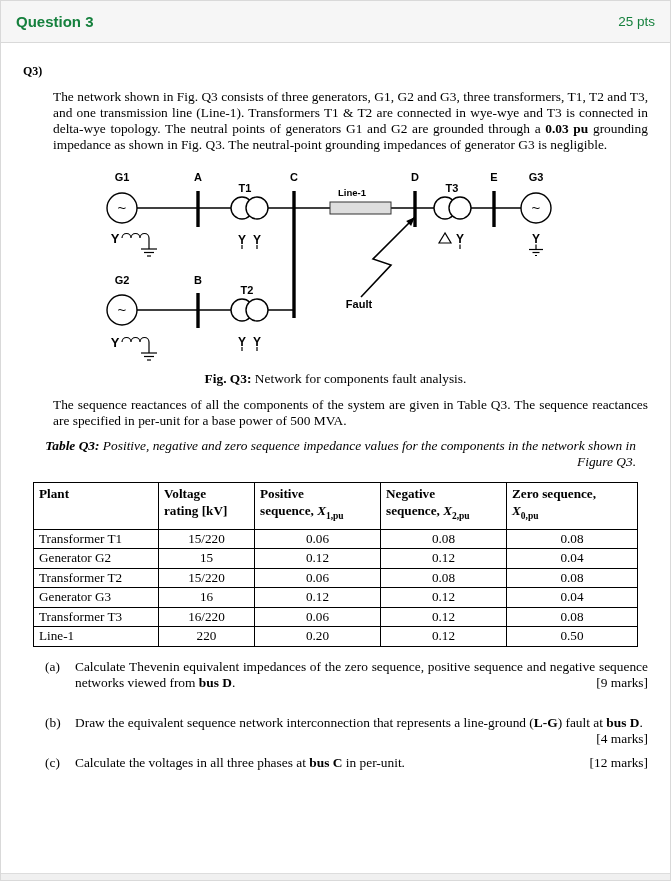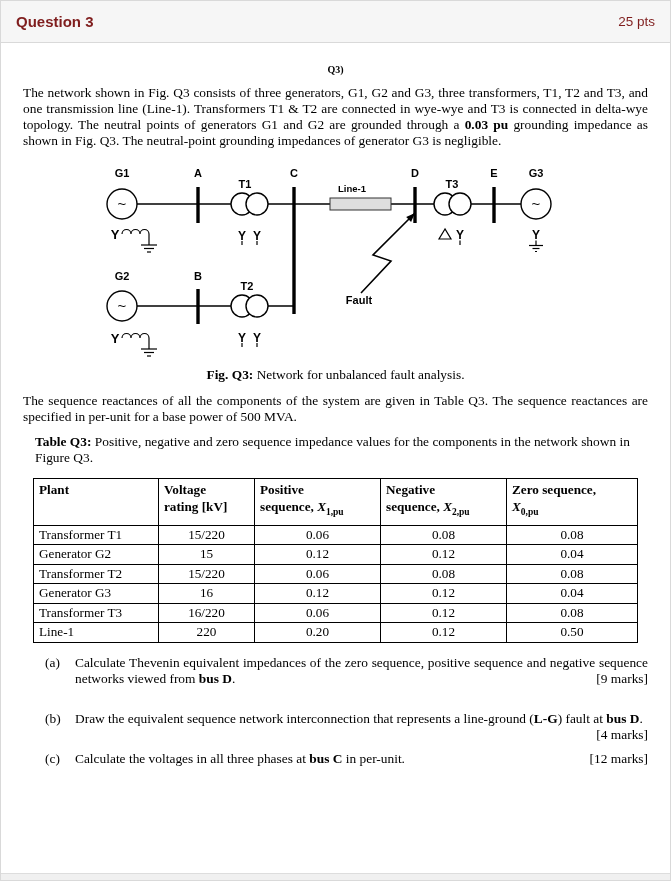--- a/index.html
+++ b/index.html
@@ -1,27 +1,27 @@
 <!DOCTYPE html>
 <html><head>
 <meta charset="utf-8">
 <style>
   * { margin:0; padding:0; box-sizing:border-box; }
   body { width:671px; background:#e9e9e9; font-family:"Liberation Serif", serif; color:#000; }
   .page { width:671px; height:881px; background:#fff; position:relative; border:1px solid #d9d9d9; overflow:hidden; }
-  .qheader { height:42px; background:#f6f6f6; border-bottom:1px solid #d9d9d9; display:flex; align-items:center; justify-content:space-between; padding:12px 15px; font-family:"Liberation Sans", sans-serif; color:#7f1d1d; }
+  .qheader { height:42px; background:#f6f6f6; border-bottom:1px solid #d9d9d9; display:flex; align-items:center; justify-content:space-between; padding:12px 15px; font-family:"Liberation Sans", sans-serif; color:#15803d; }
   .qtitle { font-size:15px; font-weight:bold; }
   .qpts { font-size:13.5px; }
   .content { padding:19px 22px 0; }
-  .qlabel { font-size:10px; font-weight:bold; margin:2px 0 10px;text-align:center; }
-  p { font-size:13.4px; line-height:16px; }
+  .qlabel { font-size:12px; font-weight:bold; margin:2px 0 10px; }
+  p { font-size:13.4px; line-height:16px;margin-left:30px; }
   .justify { text-align:justify; }
   .fig { text-align:center; margin:12px 0 0; }
   .fig-caption { text-align:center; margin:2px 0 10px; }
-  .tbl-caption { text-align:left; margin:9px 12px 8px; }
+  .tbl-caption { text-align:right; margin:9px 12px 8px;font-style:italic; }
   table { border-collapse:collapse; table-layout:fixed; width:604px; margin:12px auto; font-size:13.2px; }
   th, td { border:1px solid #000; }
   th { font-weight:bold; text-align:left; vertical-align:top; padding:2px 5px 4px; line-height:17px; }
   td { padding:1px 5px; line-height:16.5px; }
   .c-num { text-align:center; }
   .ul { }
   .mx { font-style:italic; font-family:"Liberation Serif", serif; }
   sub { font-size:9.5px; }
   .note { margin:22px 0 0; }
   .part { position:relative; margin:12px 0 0 22px; padding-left:30px; text-align:justify; font-size:13.4px; line-height:16px; }
@@ -130,21 +130,21 @@
         <line class="thin" x1="45" y1="188" x2="61" y2="188"></line>
         <line class="thin" x1="48" y1="191.5" x2="58" y2="191.5"></line>
         <line class="thin" x1="51" y1="195" x2="55" y2="195"></line>
 
         <polyline points="319,52 277,94 295,100 265,132" fill="none" stroke="#000" stroke-width="1.6"></polyline>
         <polygon points="319,52 315.1,60.9 310.2,55.9" fill="#000"></polygon>
         <text class="lbl" x="263" y="143" text-anchor="middle">Fault</text>
       </svg>
     </div>
 
-    <p class="fig-caption"><b>Fig. Q3:</b><span> Network for unbalanced fault analysis.</span></p>
+    <p class="fig-caption"><b>Fig. Q3:</b><span> Network for components fault analysis.</span></p>
 
     <p class="justify">The sequence reactances of all the components of the system are given in Table Q3. The sequence reactances are specified in per-unit for a base power of 500 MVA.</p>
 
     <p class="tbl-caption"><b>Table Q3:</b><span> Positive, negative and zero sequence impedance values for the components in the network shown in Figure Q3.</span></p>
 
     <table>
       <colgroup>
         <col style="width:125px">
           <col style="width:96px">
           <col style="width:126px">

